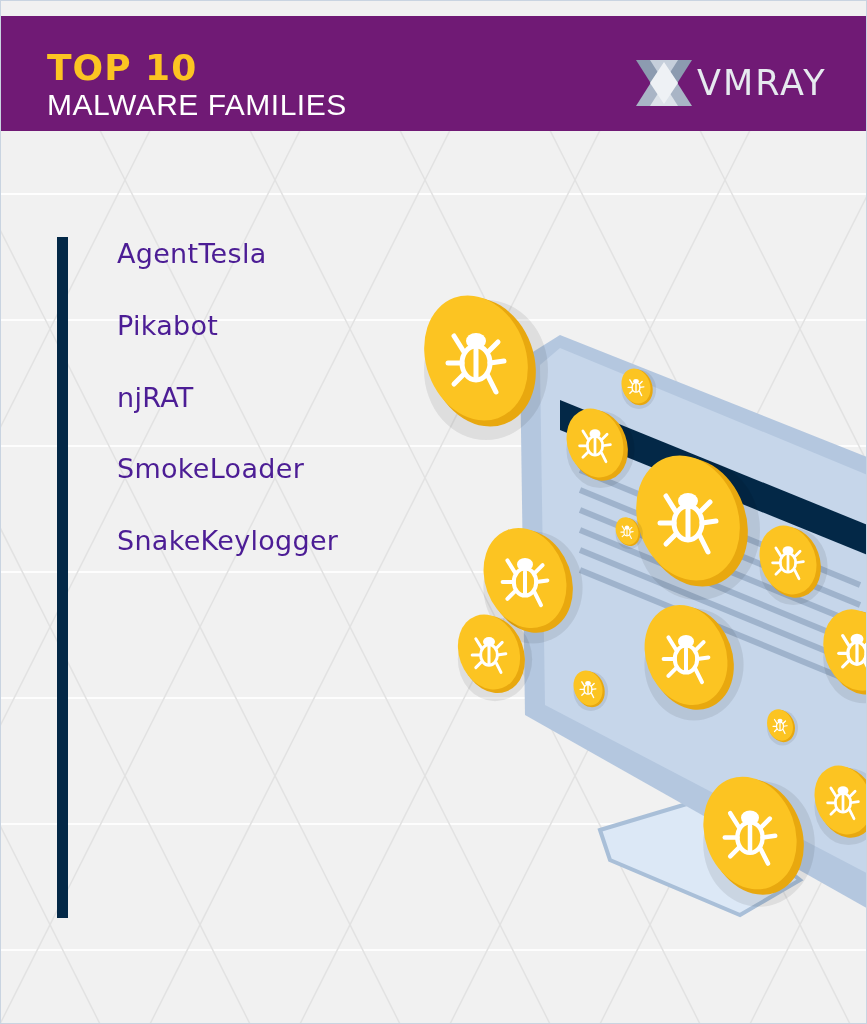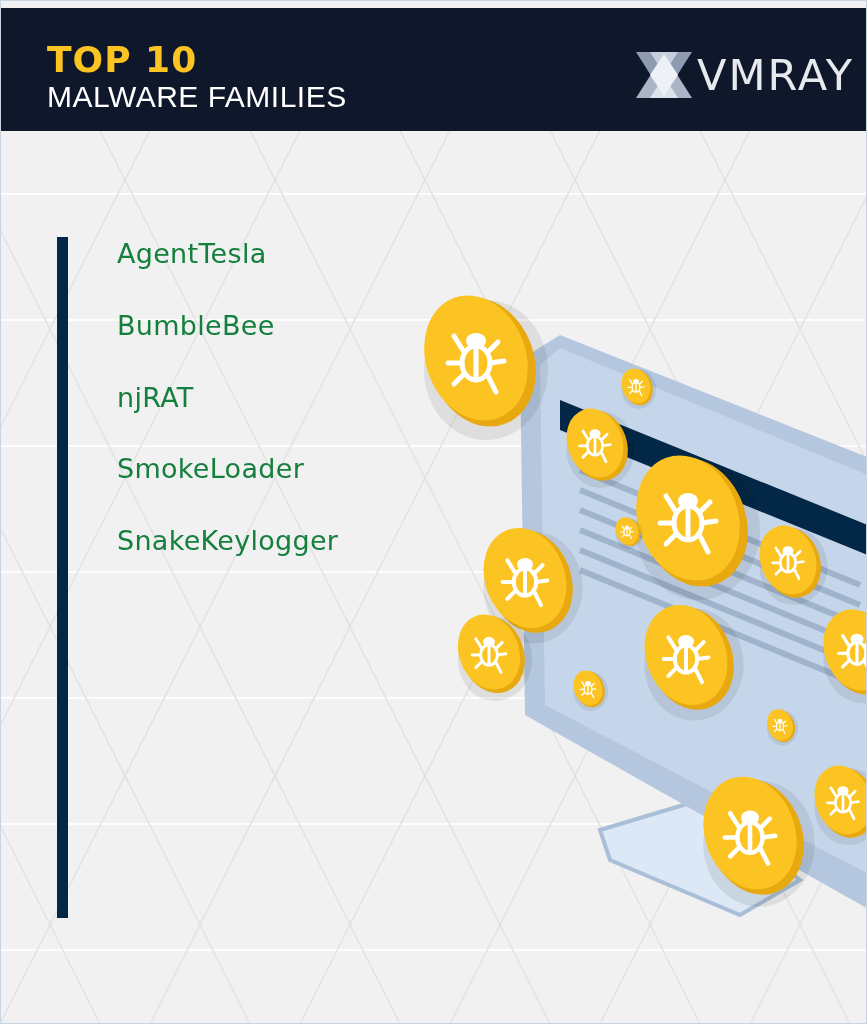--- a/index.html
+++ b/index.html
@@ -1,25 +1,25 @@
 <!DOCTYPE html>
 <html><head>
 <meta charset="utf-8">
 <style>
   html, body { margin:0; padding:0; }
   body { width:867px; height:1024px; overflow:hidden; position:relative; background:#f1f1f1; font-family:"Liberation Sans", sans-serif; }
-  .header { position:absolute; left:0; top:8px; width:867px; height:131px; background:#0f172a; }
+  .header { position:absolute; left:0; top:16px; width:867px; height:131px; background:#701a75; }
   .title-top { position:absolute; left:47px; top:34px; font-size:36px; font-weight:bold; color:#fcc422; letter-spacing:1px; font-family:"DejaVu Sans", sans-serif; line-height:36px; }
   .title-sub { position:absolute; left:47px; top:73px; font-size:30px; color:#ffffff; letter-spacing:0.5px; line-height:32px; font-family:"Liberation Sans", sans-serif;text-align:center; }
   .logo { position:absolute; left:634px; top:44px; width:200px; height:46px; }
-  .logo-text { position:absolute; left:63px; top:2px; font-size:43px; color:#e6eaef; letter-spacing:2px; font-family:"DejaVu Sans", sans-serif; font-weight:normal; line-height:42px;text-align:right; }
+  .logo-text { position:absolute; left:63px; top:2px; font-size:35px; color:#e6eaef; letter-spacing:2px; font-family:"DejaVu Sans", sans-serif; font-weight:normal; line-height:42px;text-align:right; }
   .bg { position:absolute; left:0; top:131px; width:867px; height:893px; }
   .bar { position:absolute; left:57px; top:237px; width:11px; height:681px; background:#032847; }
   .list { position:absolute; left:117px; top:233px; margin:0; padding:0; list-style:none; }
-  .list li { height:71.8px; font-size:27px; color:#15803d; line-height:42px; font-family:"DejaVu Sans", sans-serif; letter-spacing:0.3px; }
+  .list li { height:71.8px; font-size:27px; color:#4c1d95; line-height:42px; font-family:"DejaVu Sans", sans-serif; letter-spacing:0.3px; }
   .illus { position:absolute; left:410px; top:255px; width:457px; height:700px; }
   .frame { position:absolute; left:0; top:0; width:867px; height:1024px; box-sizing:border-box; border:1px solid #c9d4e1; pointer-events:none; }
 </style>
 </head>
 <body>
 
 <div class="header">
   <div class="title-top">TOP 10</div>
   <div class="title-sub">MALWARE FAMILIES</div>
   <div class="logo">
@@ -62,21 +62,21 @@
     <line x1="650" y1="-100" x2="1150" y2="893"></line>
     <line x1="-250" y1="-100" x2="250" y2="893"></line>
     <line x1="-400" y1="-100" x2="100" y2="893"></line>
   </g>
 </svg>
 
 <div class="bar"></div>
 
 <ul class="list">
   <li>AgentTesla</li>
-  <li>BumbleBee</li>
+  <li>Pikabot</li>
   <li>njRAT</li>
   <li>SmokeLoader</li>
   <li>SnakeKeylogger</li>
 </ul>
 
 <svg class="illus" viewBox="410 255 457 700">
   <defs>
     <g id="bug">
       <ellipse cx="0" cy="-17" rx="10" ry="8" fill="#ffffff"></ellipse>
       <ellipse cx="0" cy="5" rx="14" ry="17" fill="none" stroke="#ffffff" stroke-width="5"></ellipse>

